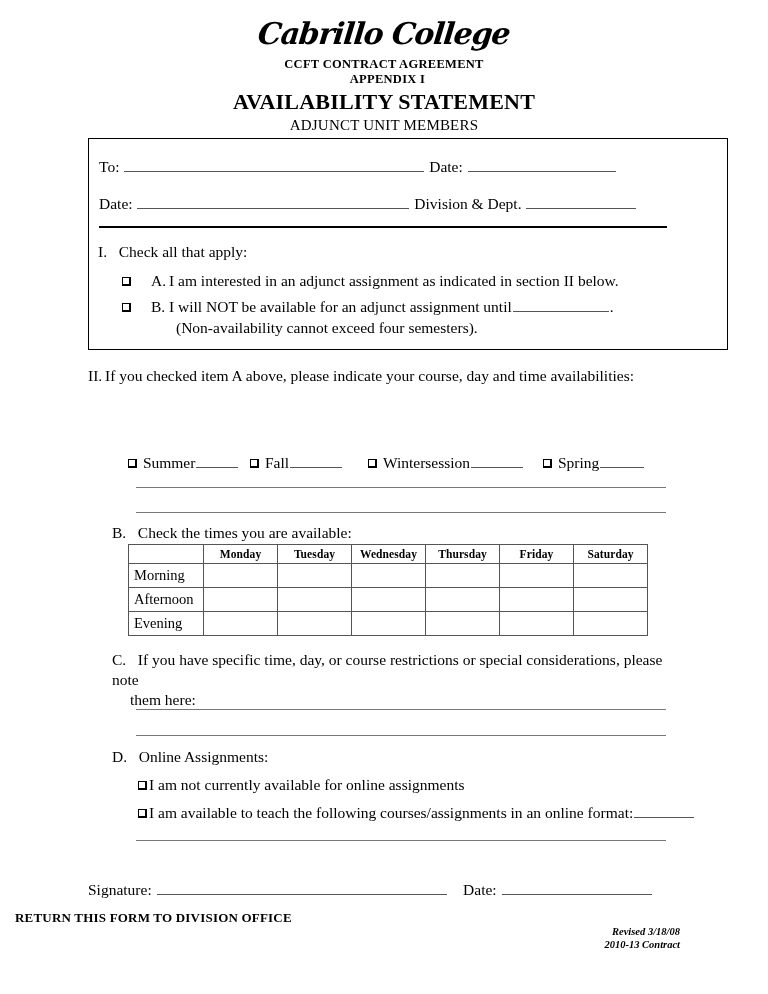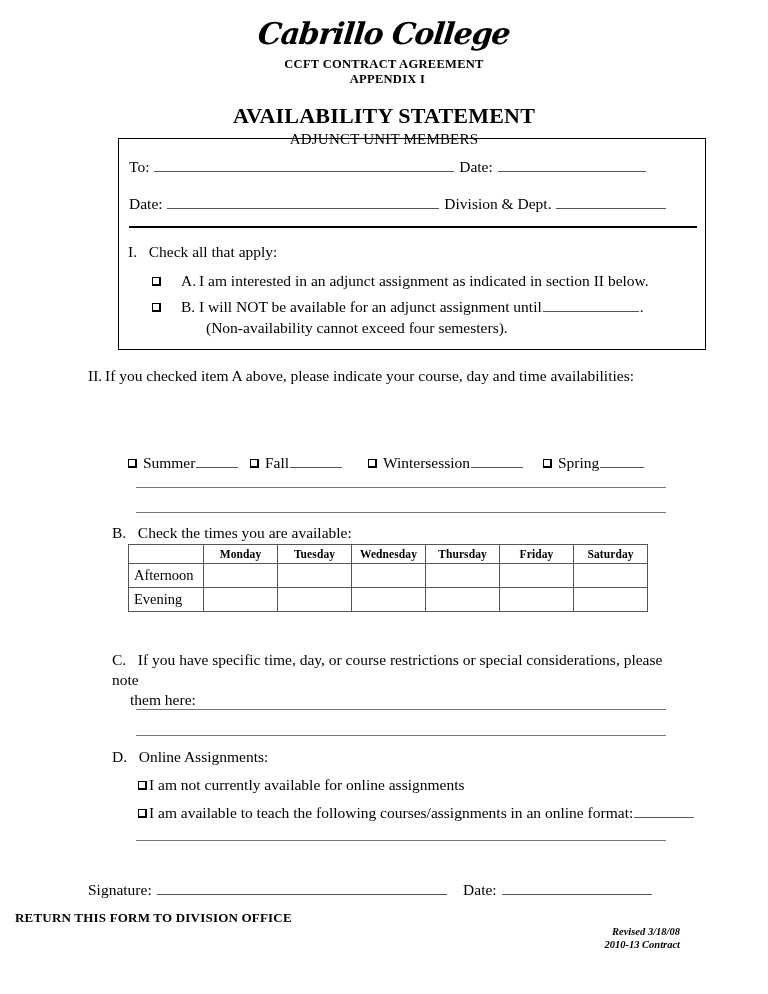--- a/index.html
+++ b/index.html
@@ -49,39 +49,38 @@
     font-weight: bold;
     letter-spacing: 0.3px;
     line-height: 15px;
     padding-left: 7px;
   }
   .hdr-title {
     font-size: 22px;
     font-weight: bold;
     letter-spacing: 0.2px;
     line-height: 26px;
-    margin-top: 16px;
+    margin-top: 2px;
   }
   .hdr-sub {
     font-size: 15px;
     line-height: 20px;
     letter-spacing: 0.2px;
     margin-top: 0;
   }
 
   
   .topbox {
     position: absolute;
     left: 88px;
     top: 138px;
-    width: 588px;
+    width: 640px;
     height: 212px;
     border: 1.3px solid #000;
     box-sizing: border-box;
-    margin-left: 30px;
   }
   .addr-row {
     position: absolute;
     font-size: 15.5px;
     line-height: 20px;
     white-space: nowrap;
   }
   .addr-row.to   { left: 10px; top: 18px; }
   .addr-row.from { left: 10px; top: 55px; }
 
@@ -361,20 +360,29 @@
         <th class="day">Monday</th>
         <th class="day">Tuesday</th>
         <th class="day">Wednesday</th>
         <th class="day">Thursday</th>
         <th class="day">Friday</th>
         <th class="day">Saturday</th>
       </tr>
     </thead>
     <tbody>
       <tr>
+        <td class="rowlabel">Morning</td>
+        <td class="cell"></td>
+        <td class="cell"></td>
+        <td class="cell"></td>
+        <td class="cell"></td>
+        <td class="cell"></td>
+        <td class="cell"></td>
+      </tr>
+      <tr>
         <td class="rowlabel">Afternoon</td>
         <td class="cell"></td>
         <td class="cell"></td>
         <td class="cell"></td>
         <td class="cell"></td>
         <td class="cell"></td>
         <td class="cell"></td>
       </tr>
       <tr>
         <td class="rowlabel">Evening</td>

